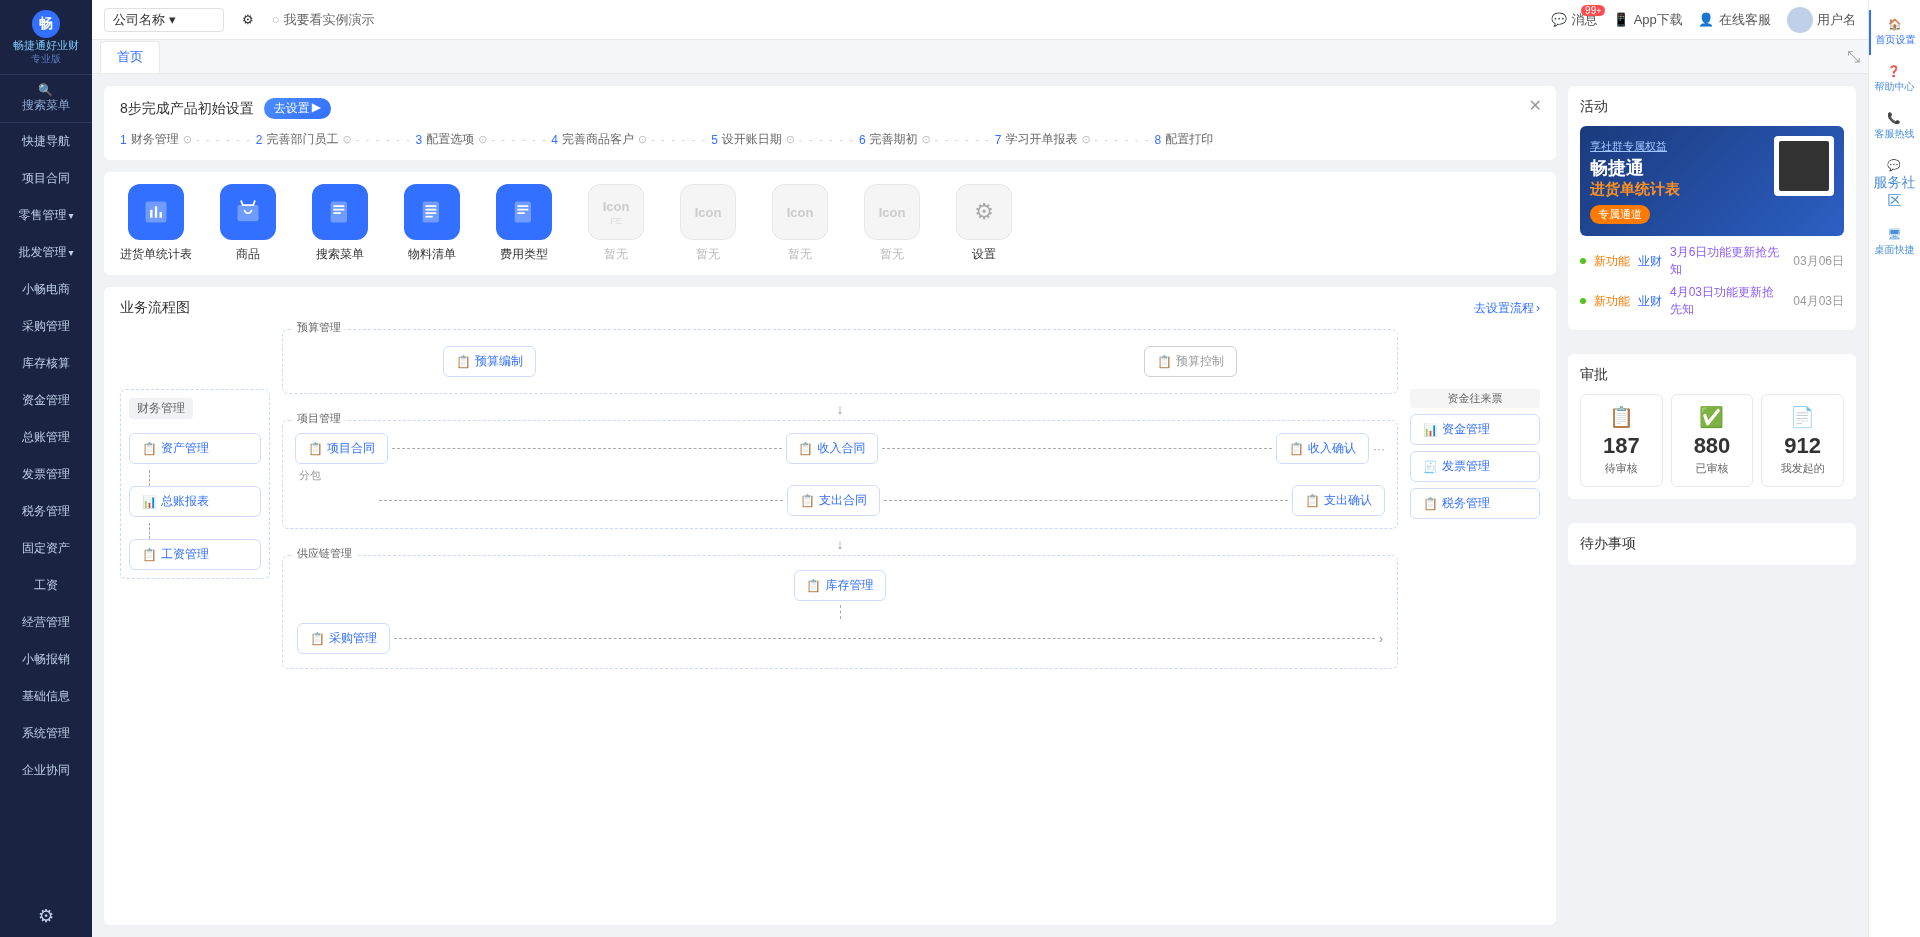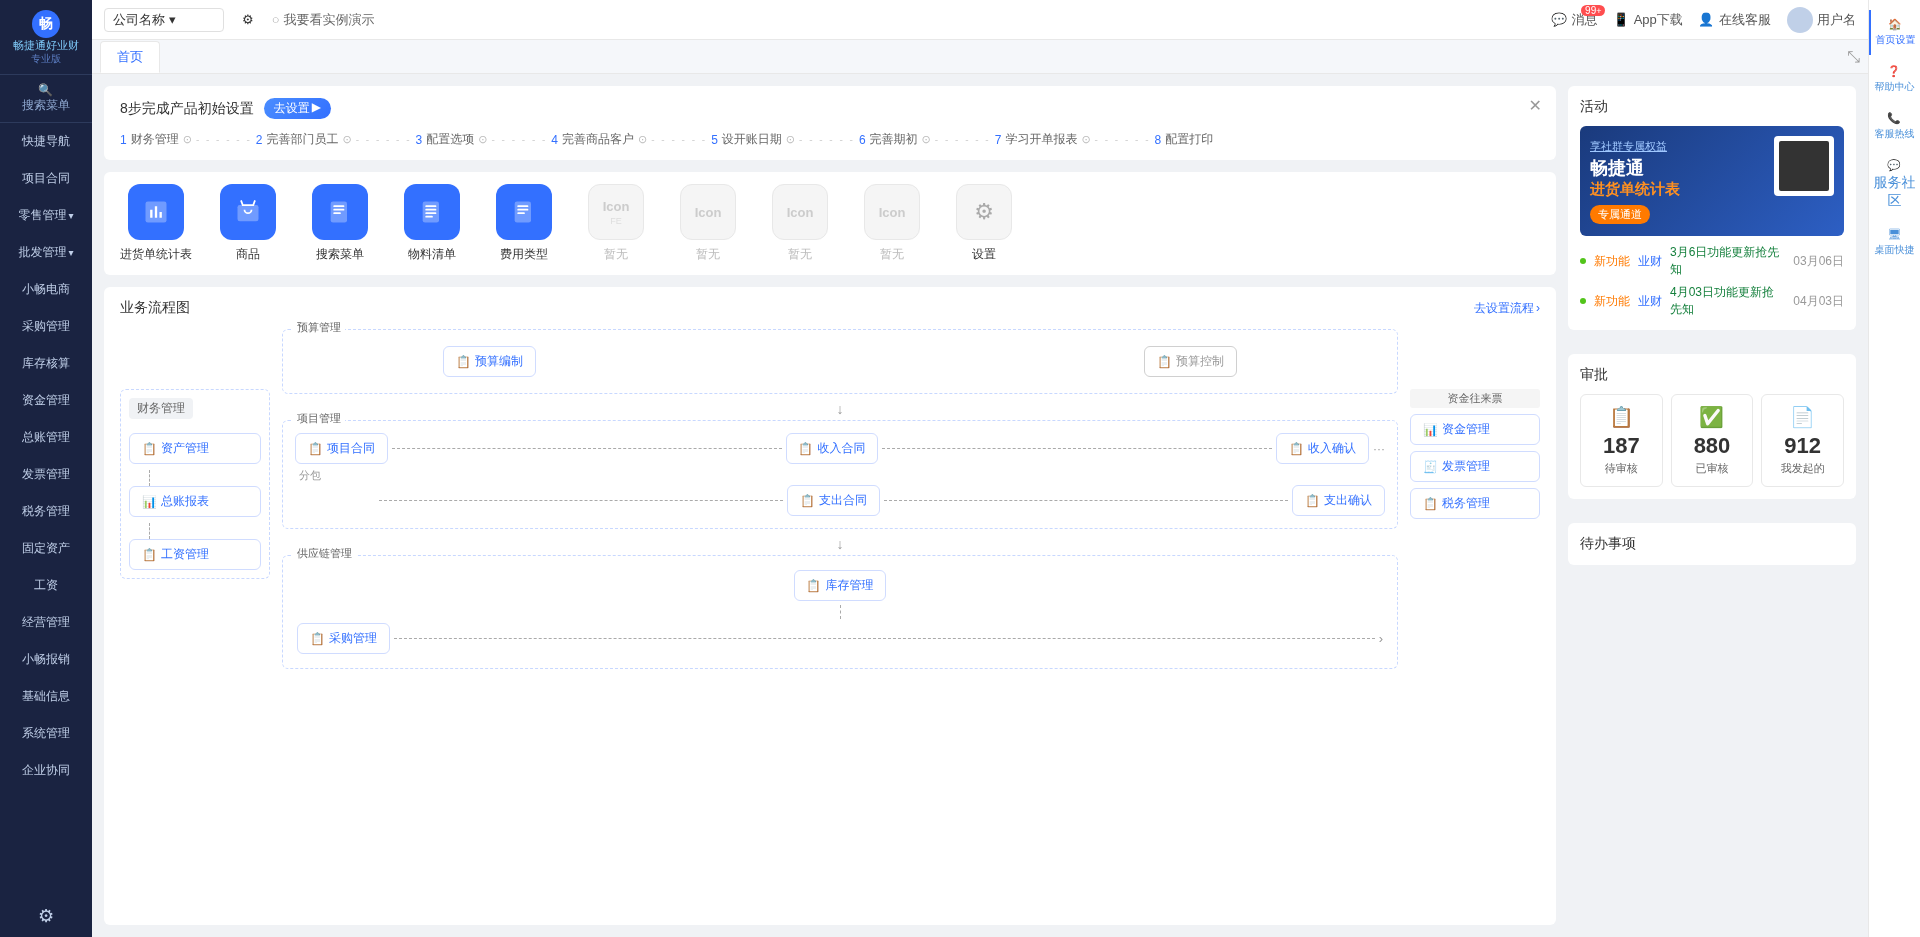--- a/index.html
+++ b/index.html
@@ -295,21 +295,21 @@
       align-items: center;
       justify-content: center;
       color: #fff;
       font-size: 12px;
       position: relative;
       overflow: hidden;
     }
     .activity-list { display: flex; flex-direction: column; gap: 6px; }
     .activity-item { display: flex; align-items: center; gap: 8px; font-size: 12px; }
     .activity-dot { width: 6px; height: 6px; border-radius: 50%; background: #52c41a; flex-shrink: 0; }
-    .activity-text { color: #15803d; flex: 1; }
+    .activity-text { color: #8b5cf6; flex: 1; }
     .activity-date { color: #999; white-space: nowrap; }
     .activity-tag { color: #ff7a00; }
 
     
     .approval-section { background: #fff; border-radius: 6px; padding: 12px; }
     .approval-title { font-size: 14px; font-weight: 500; color: #333; margin-bottom: 10px; }
     .approval-grid { display: grid; grid-template-columns: 1fr 1fr 1fr; gap: 8px; }
     .approval-item { text-align: center; border: 1px solid #e8e8e8; border-radius: 6px; padding: 10px 6px; }
     .approval-item-icon { font-size: 20px; margin-bottom: 4px; }
     .approval-count { font-size: 22px; font-weight: bold; color: #333; }

